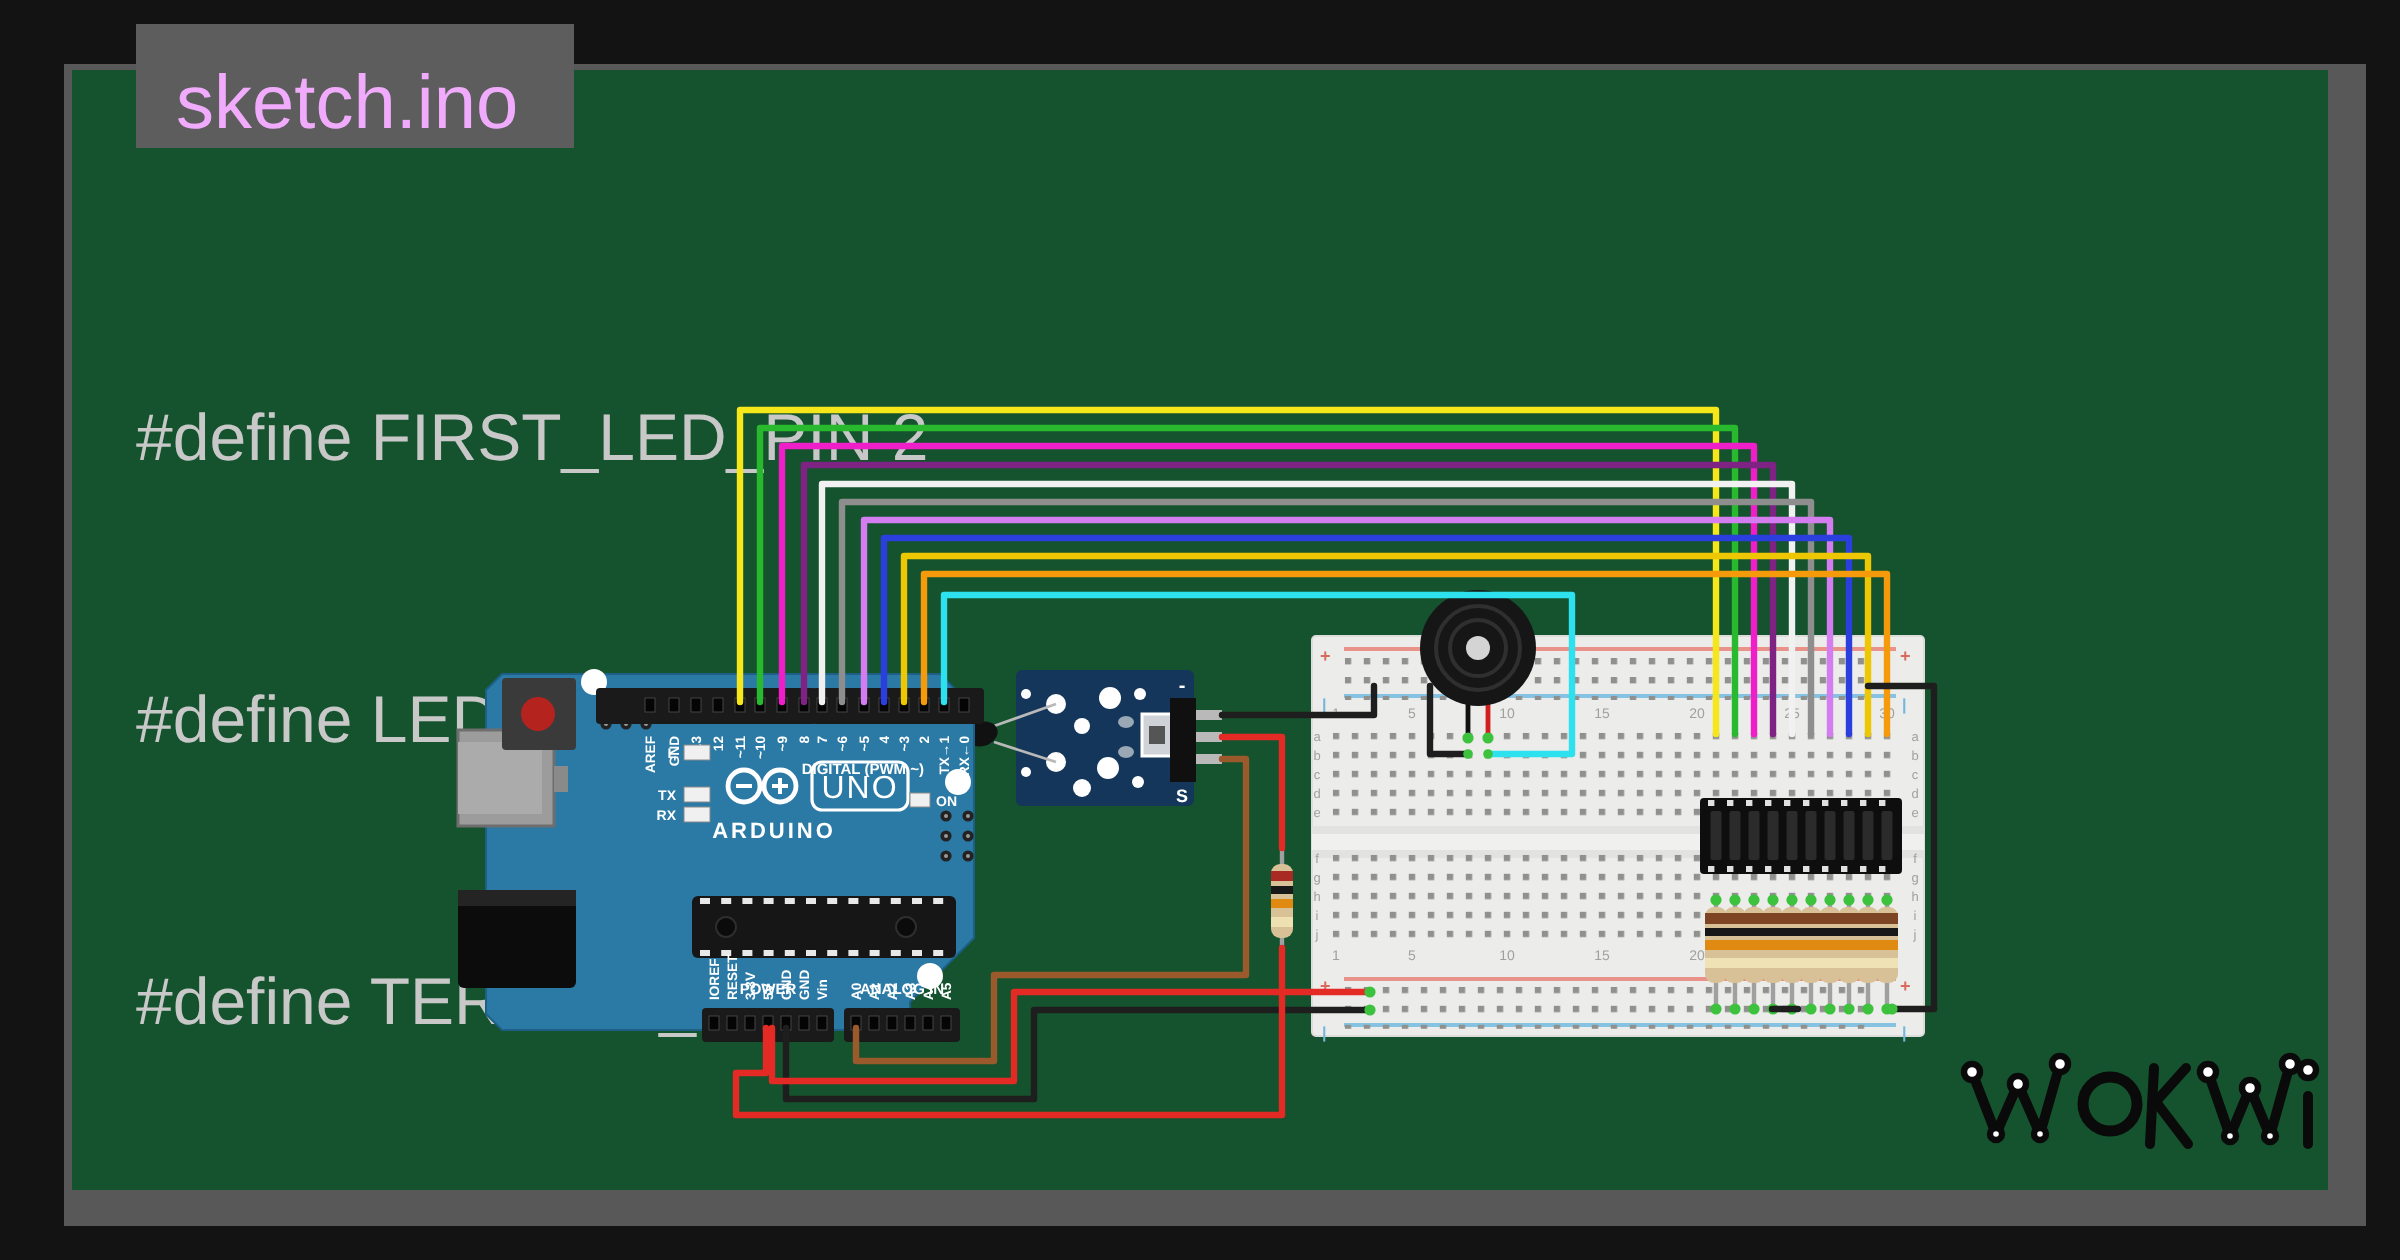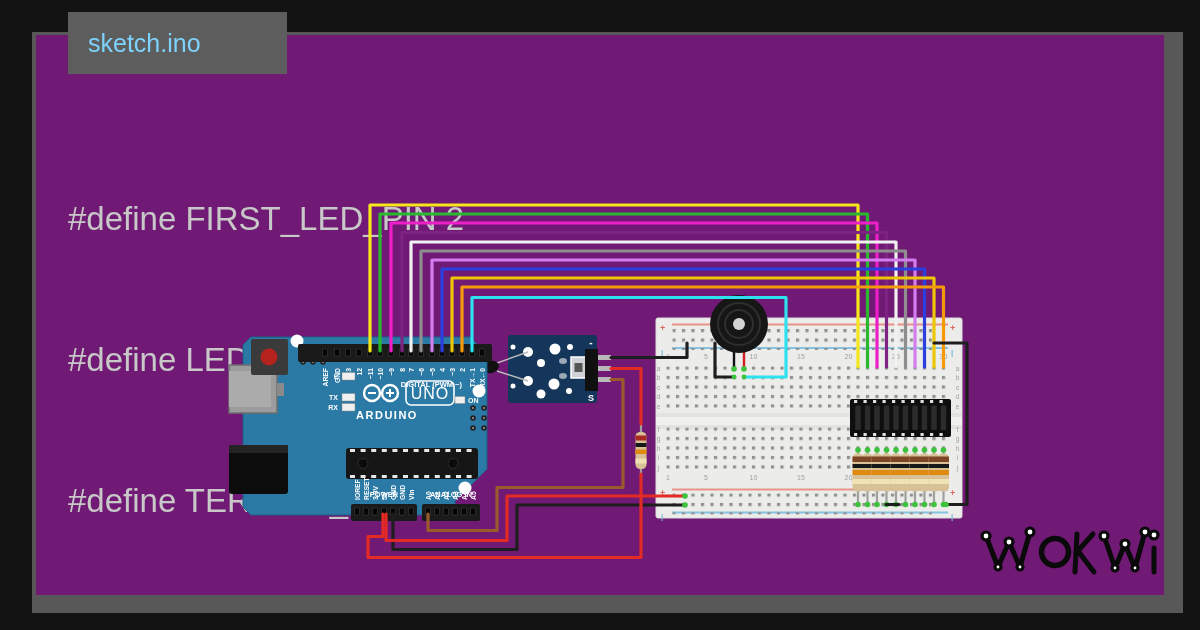--- a/index.html
+++ b/index.html
@@ -1,21 +1,21 @@
 <!DOCTYPE html>
 <html><head>
 <meta charset="utf-8">
 <style>
   html,body{margin:0;padding:0;}
   body{width:1200px;height:630px;background:#131313;position:relative;overflow:hidden;
        font-family:"Liberation Sans",sans-serif;}
   .shadow{position:absolute;left:32px;top:32px;width:1151px;height:581px;background:#585858;}
-  .card{position:absolute;left:36px;top:35px;width:1128px;height:560px;background:#701a75;overflow:hidden;}
+  .card{position:absolute;left:36px;top:35px;width:1128px;height:560px;background:#14532d;overflow:hidden;}
   .title-box{position:absolute;left:68px;top:12px;width:219px;height:62px;background:#5d5d5d;
-             color:#7dd3fc;font-size:25px;display:flex;align-items:center;padding-left:20px;
+             color:#f0abfc;font-size:38px;display:flex;align-items:flex-end;padding-left:20px;
              box-sizing:border-box;z-index:6;}
   .code{position:absolute;left:32px;top:66px;color:#c8c8c8;font-size:33px;line-height:47px;
         white-space:pre;z-index:1;}
   .code .ln{height:47px;}
   svg.circuit{position:absolute;left:0;top:0;z-index:3;pointer-events:none;}
   .vpin{font-size:6.8px;font-weight:bold;fill:#ffffff;}
   .bbtxt{font-size:7px;fill:#a0a09e;}
   .bbletter{font-size:6.5px;fill:#a0a09e;}
   .railplus{font-size:9px;fill:#d96a5e;font-weight:bold;}
   .railminus{font-size:8px;fill:#74b6dc;font-weight:bold;}

